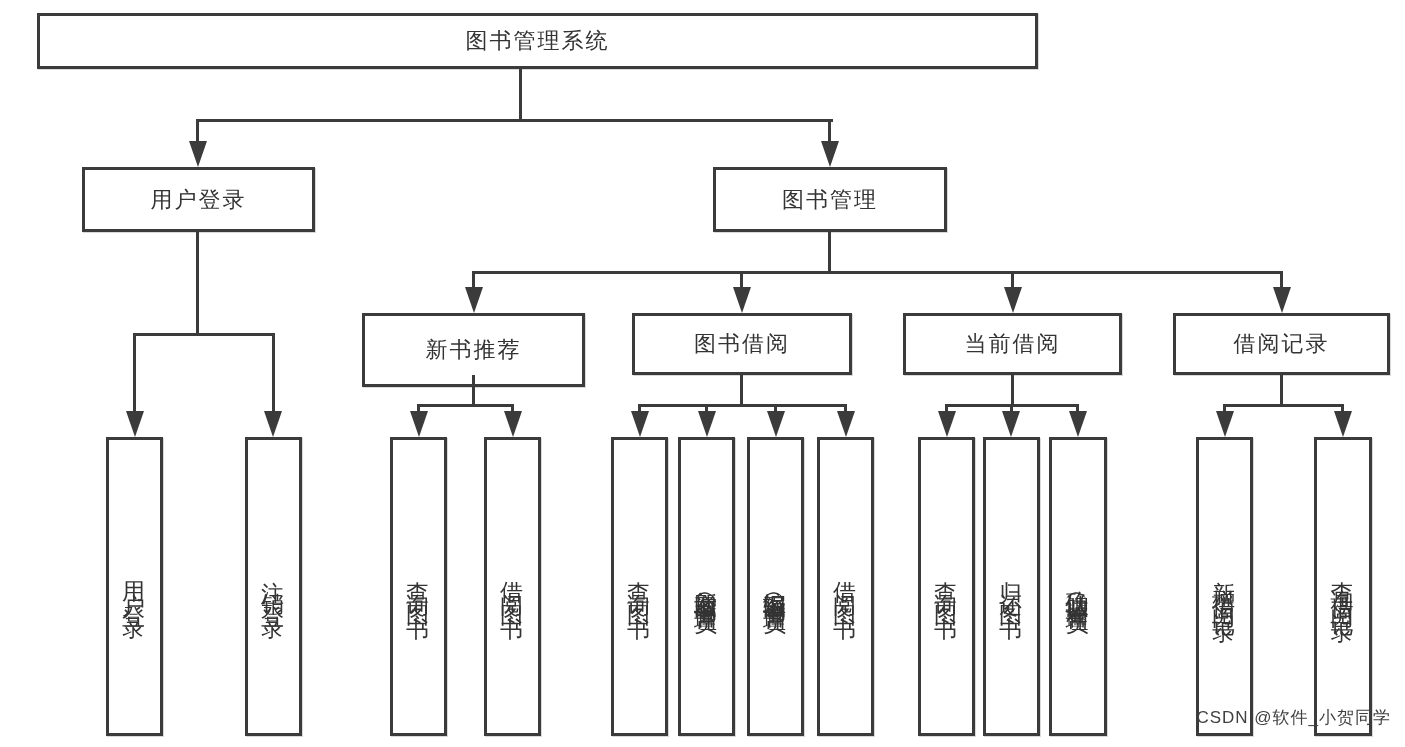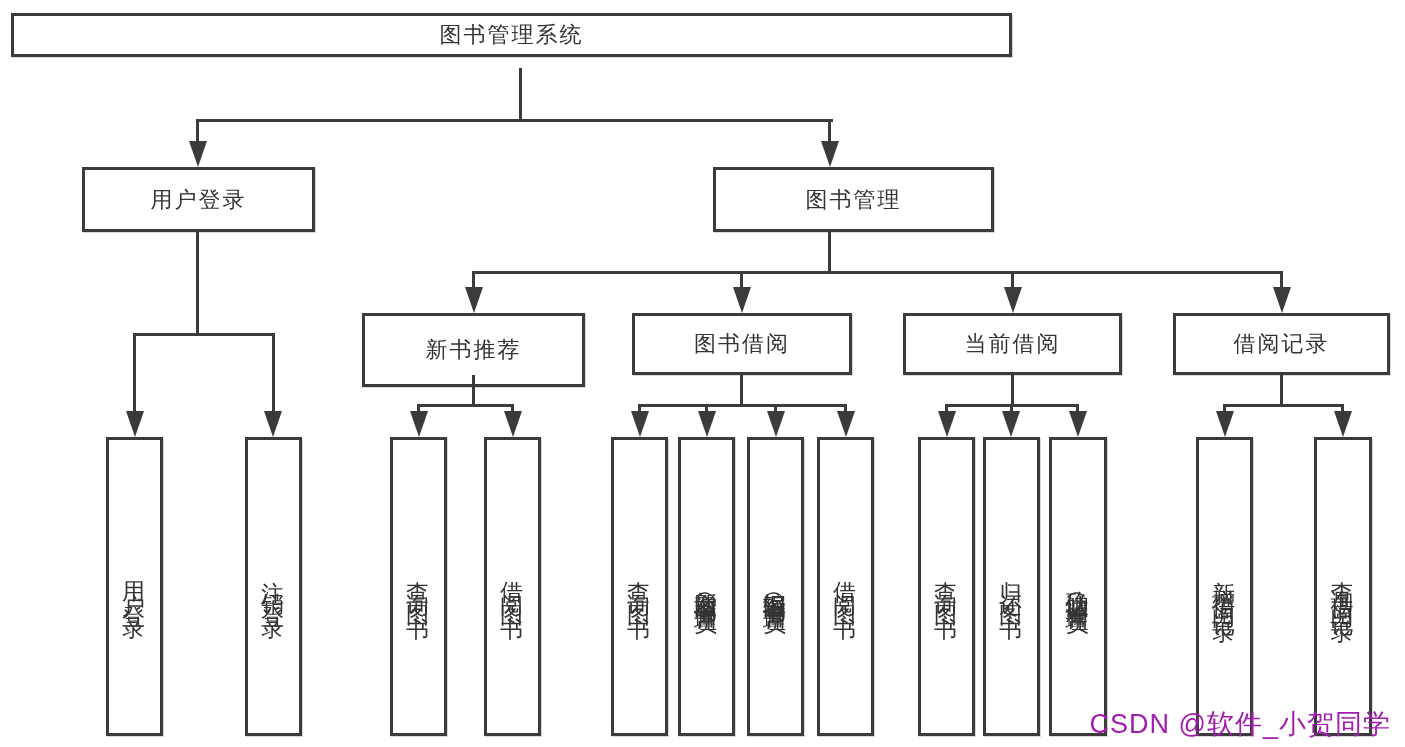--- a/index.html
+++ b/index.html
@@ -43,46 +43,46 @@
     position:absolute;
     width:0;height:0;
     border-left:9px solid transparent;
     border-right:9px solid transparent;
     border-top:26px solid #3b3b3b;
   }
   .watermark{
     position:absolute;
     right:14px;
     top:706px;
-    font-size:27px;
-    color:#a21caf;
+    font-size:17px;
+    color:#404040;
     letter-spacing:1px;
     white-space:nowrap;
   }
 </style>
 </head>
 <body>
 
 <div id="canvas">
 
-  <div class="box" style="left:11px;top:13px;width:1001px;height:44px">
+  <div class="box" style="left:37px;top:13px;width:1001px;height:56px">
     <span class="lbl">图书管理系统</span>
   </div>
 
   <div class="line" style="left:519px;top:68px;width:3px;height:53px"></div>
   <div class="line" style="left:197px;top:119px;width:636px;height:3px"></div>
   <div class="line" style="left:196px;top:119px;width:3px;height:24px"></div>
   <div class="line" style="left:828px;top:119px;width:3px;height:24px"></div>
   <div class="arrow" style="left:189px;top:141px"></div>
   <div class="arrow" style="left:821px;top:141px"></div>
 
   <div class="box" style="left:82px;top:167px;width:233px;height:65px">
     <span class="lbl">用户登录</span>
   </div>
-  <div class="box" style="left:713px;top:167px;width:281px;height:65px">
+  <div class="box" style="left:713px;top:167px;width:234px;height:65px">
     <span class="lbl">图书管理</span>
   </div>
 
   <div class="line" style="left:196px;top:232px;width:3px;height:103px"></div>
   <div class="line" style="left:133px;top:333px;width:142px;height:3px"></div>
   <div class="line" style="left:133px;top:333px;width:3px;height:80px"></div>
   <div class="line" style="left:272px;top:333px;width:3px;height:80px"></div>
   <div class="arrow" style="left:126px;top:411px"></div>
   <div class="arrow" style="left:264px;top:411px"></div>
 

